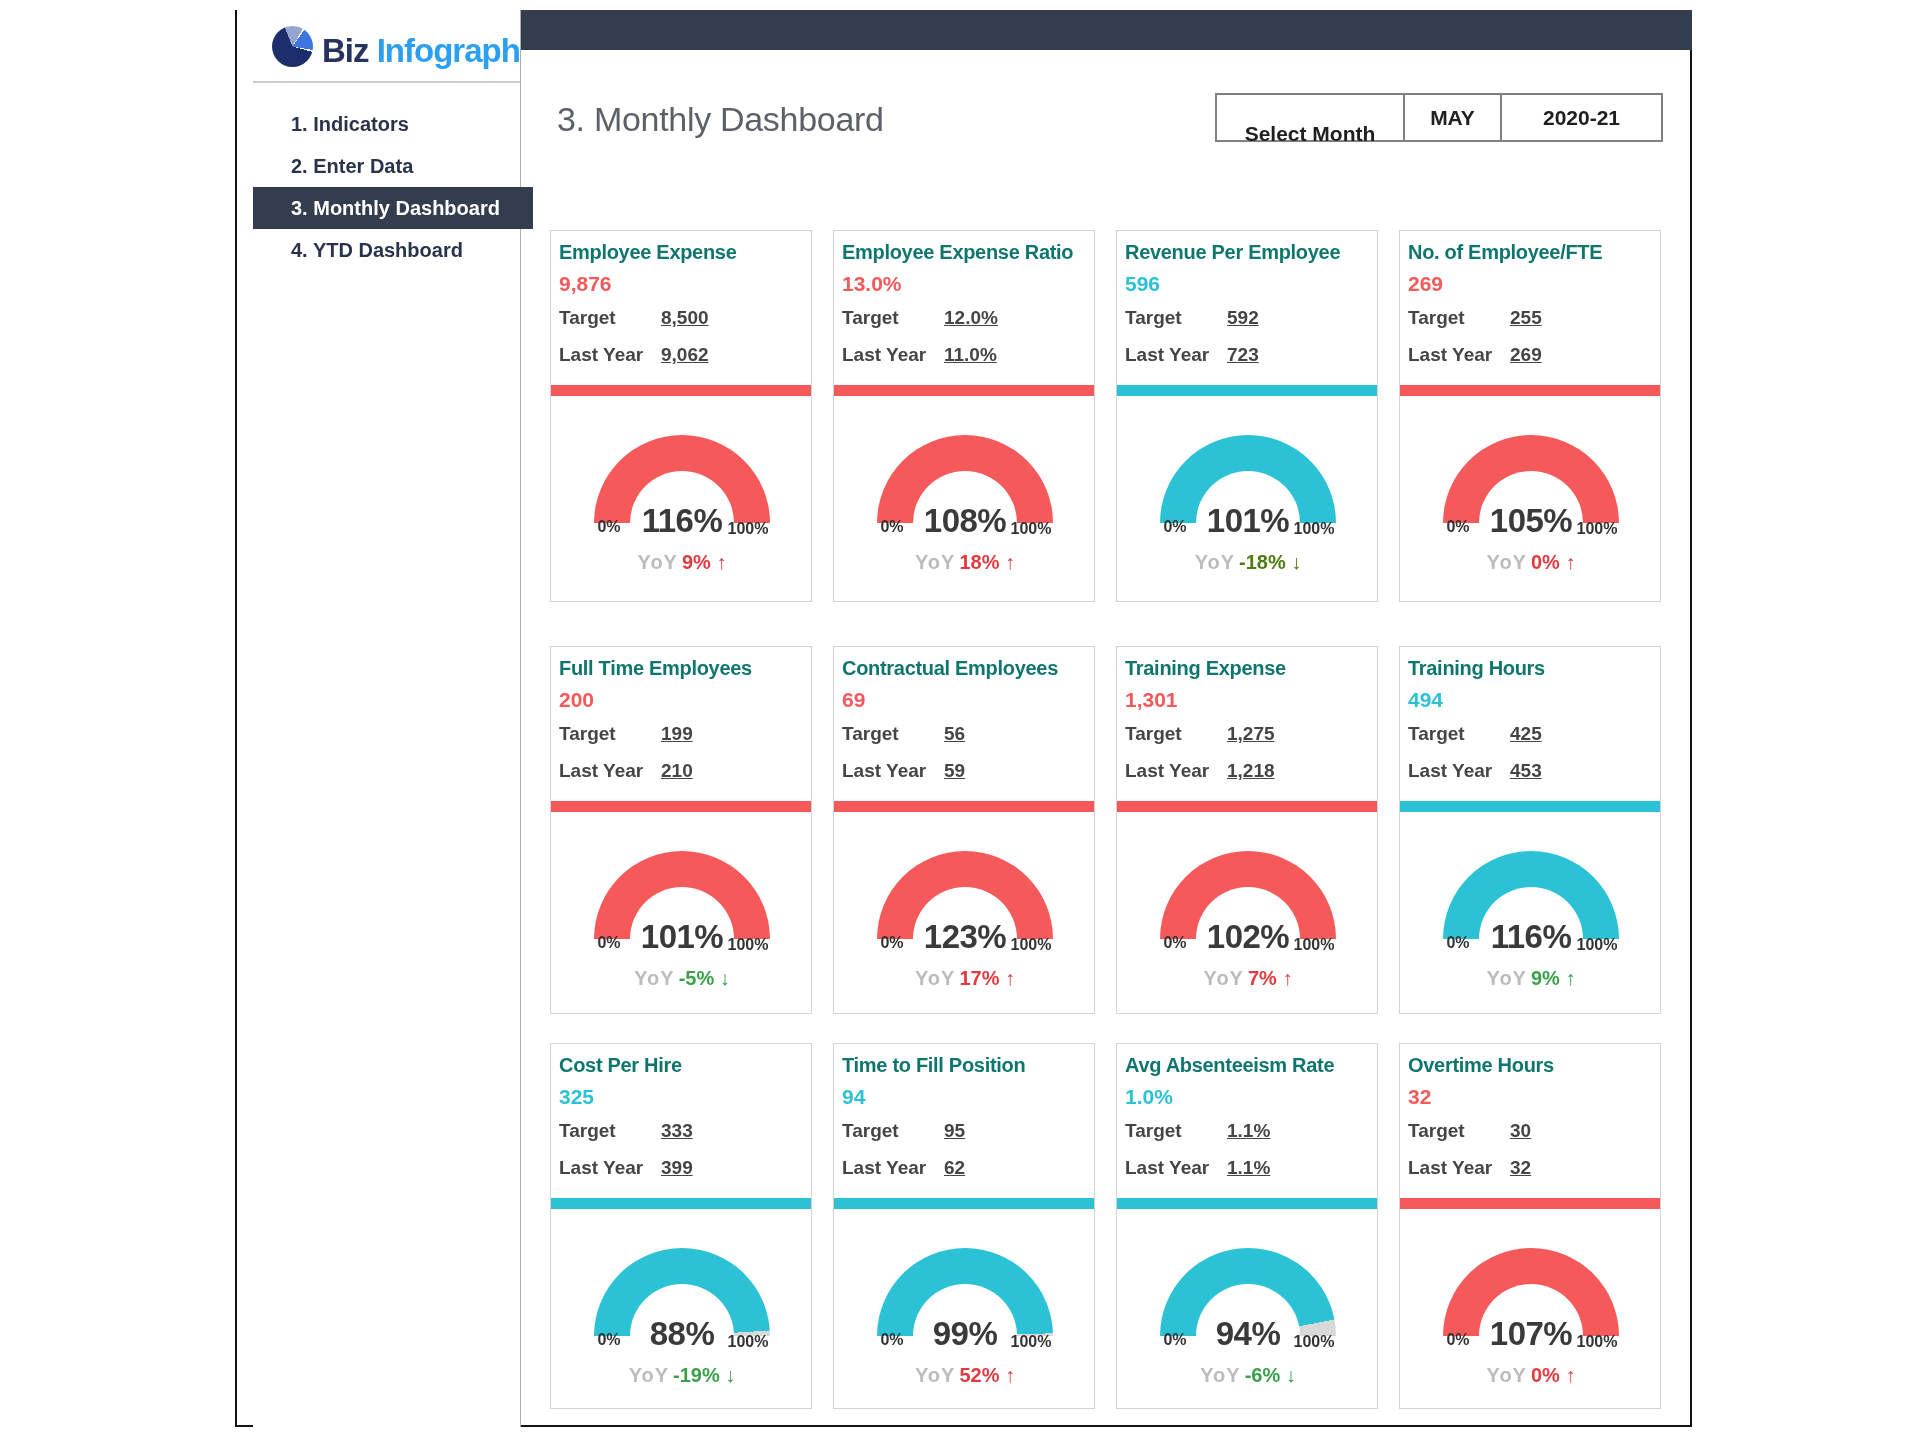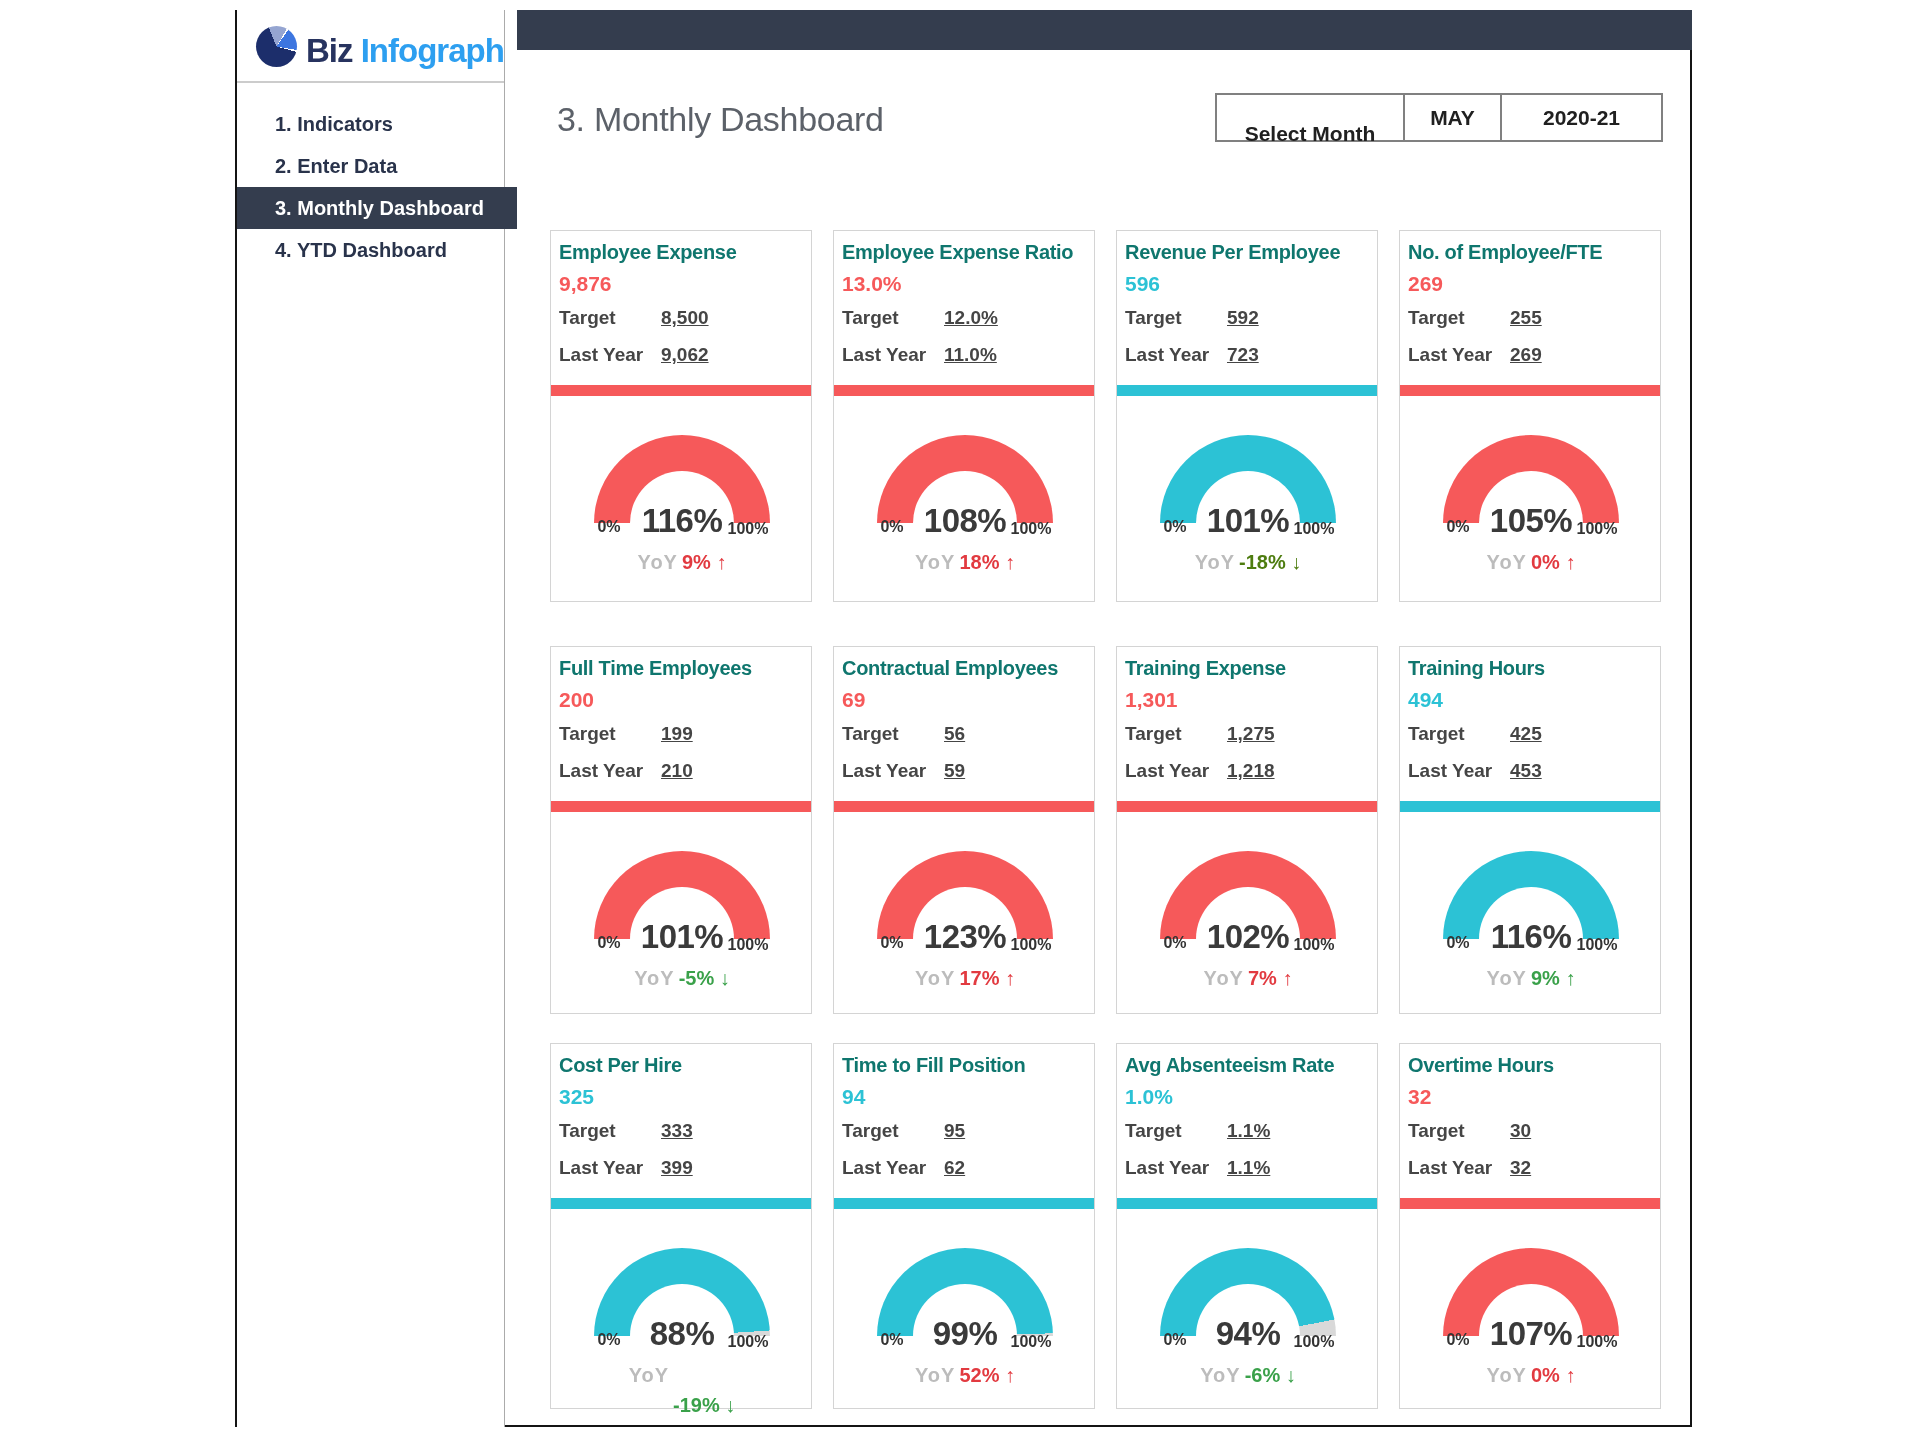--- a/index.html
+++ b/index.html
@@ -6,21 +6,21 @@
   body { background:#ffffff; font-family:"Liberation Sans", sans-serif; }
   #page { position:relative; width:1920px; height:1440px; background:#ffffff; overflow:hidden; }
 
   
   .frame-left  { position:absolute; left:235px; top:10px; width:2px; height:1417px; background:#141414; }
   .frame-bottom{ position:absolute; left:235px; top:1425px; width:1457px; height:2px; background:#141414; }
   .frame-right { position:absolute; left:1690px; top:48px; width:2px; height:1379px; background:#141414; }
   .topbar { position:absolute; left:517px; top:10px; width:1175px; height:40px; background:#343d4e; }
 
   
-  .sidebar { position:absolute; left:237px; top:10px; width:268px; height:1417px; background:#ffffff; border-right:1px solid #ababab; }
+  .sidebar { position:absolute; left:253px; top:10px; width:268px; height:1417px; background:#ffffff; border-right:1px solid #ababab; }
   .logo-block { position:relative; height:73px; border-bottom:2px solid #cccccc; }
   .logo-icon { position:absolute; left:19px; top:16px; width:41px; height:41px; border-radius:50%;
     background: conic-gradient(from -22deg, #95a5d1 0deg 52deg, #ffffff 52deg 57deg, #3d76e0 57deg 122deg, #ffffff 122deg 127deg, #1c2e6b 127deg 338deg); }
   .logo-text { position:absolute; left:69px; top:22px; font-size:33px; font-weight:bold; letter-spacing:-1px; white-space:nowrap; }
   .logo-biz { color:#27335f; }
   .logo-info { color:#2d9ff0; }
   .nav { position:absolute; left:0; top:93px; width:280px; }
   .nav-item { height:42px; line-height:42px; padding-left:38px; font-size:20px; font-weight:600; color:#29334b; cursor:pointer; white-space:nowrap; }
   .nav-item.selected { background:#343d4e; color:#ffffff; }
 
@@ -292,21 +292,21 @@
     <div class="divider"></div>
     <div class="gauge">
       <div class="arc"></div>
       <div class="hole"></div>
     </div>
     <div class="axis axis-min">0%</div>
     <div class="axis axis-max">100%</div>
     <div class="pct">88%</div>
     <div class="yoy">
       <span class="yoy-k">YoY</span>
-      <span class="yoy-v" style="color: rgb(58, 161, 74); margin-top: 30px;">-19% ↓</span>
+      <span class="yoy-v" style="color: rgb(58, 161, 74);">-19% ↓</span>
     </div>
   </div>
 
   <div class="card" style="--ac: #2cc2d5; --vc: #2cc2d5; --rem: #d9d9d9; --deg: 178.20000000000002deg;">
     <div class="card-title">Time to Fill Position</div>
     <div class="card-value">94</div>
     <div class="kv kv-target">
       <span class="k">Target</span><span class="v">95</span>
     </div>
     <div class="kv kv-last">

